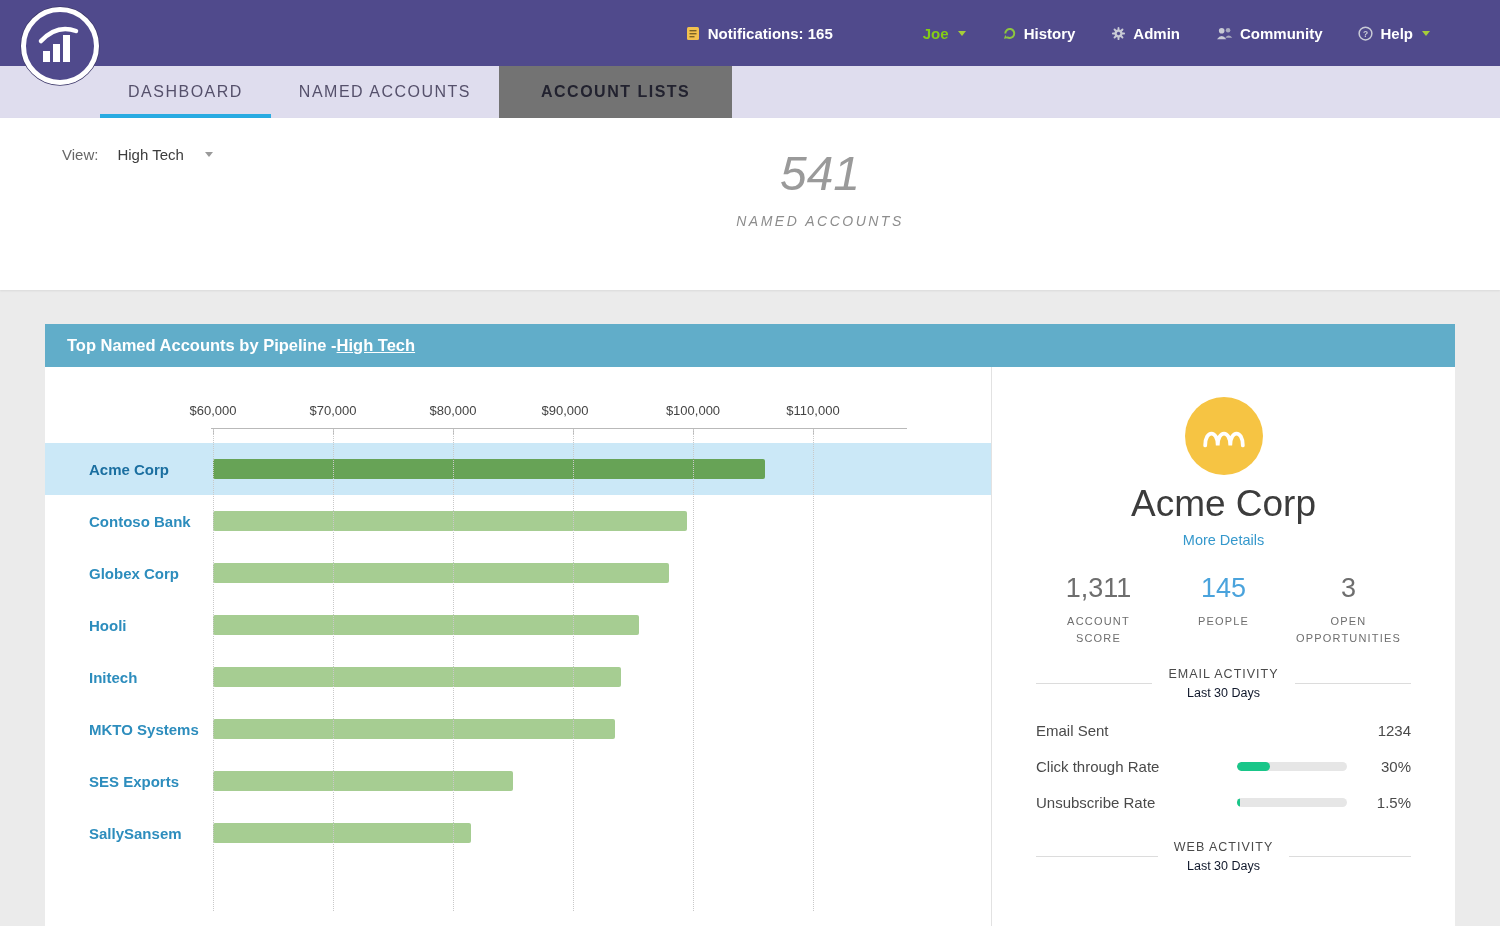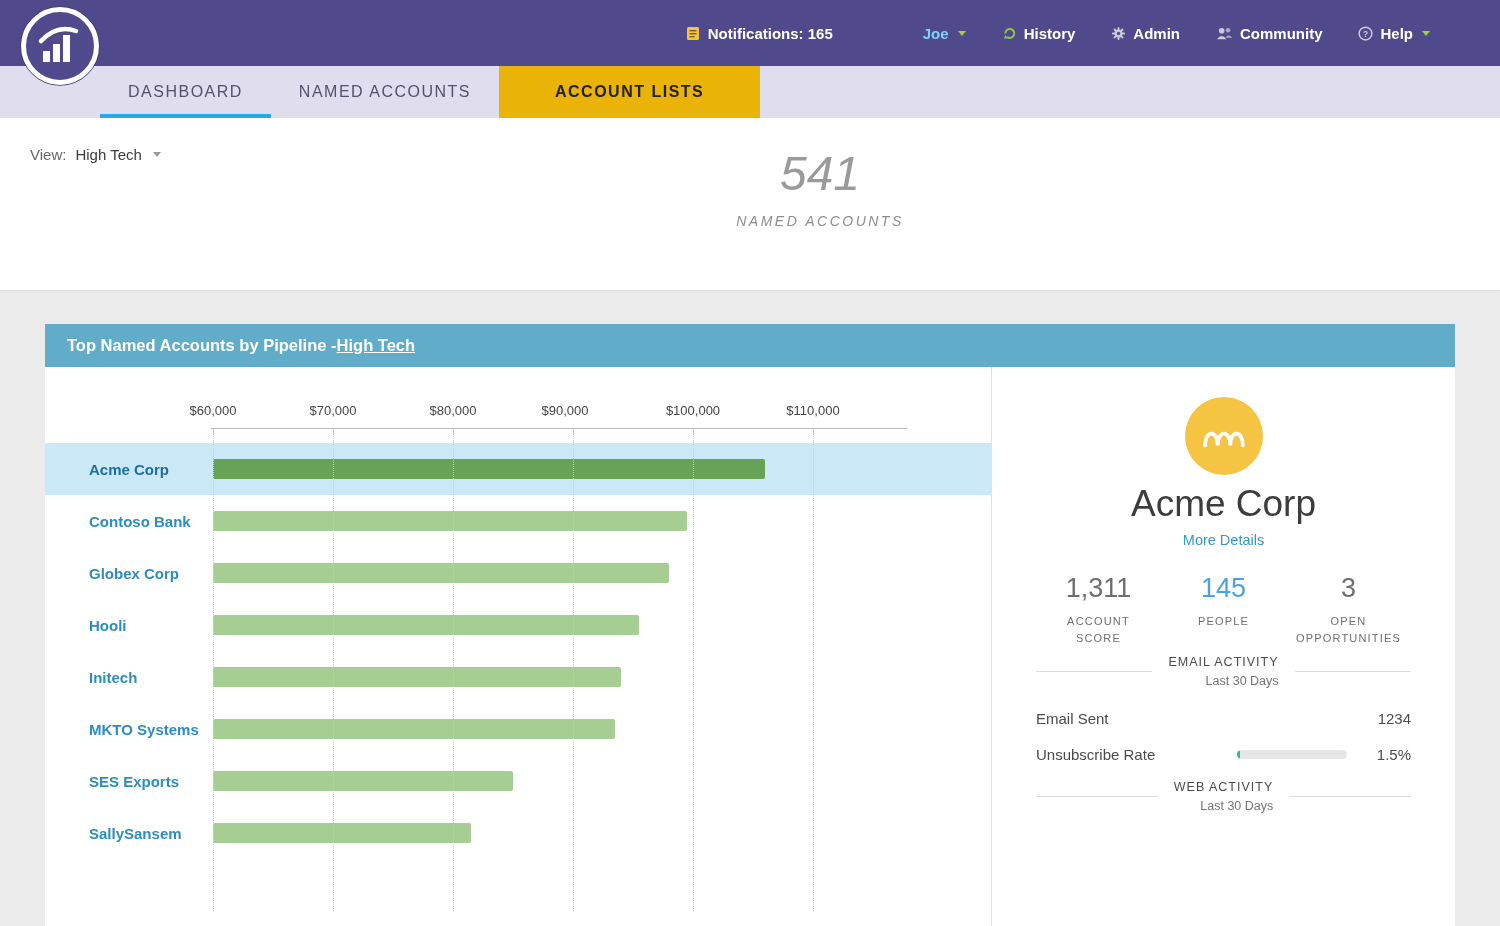--- a/index.html
+++ b/index.html
@@ -10,32 +10,32 @@
     font-family:"Liberation Sans", sans-serif;
     -webkit-font-smoothing:antialiased;
   }
 
   
   .topnav { height:66px; background:#504a8c; position:relative; display:flex; align-items:center; }
   .logo-wrap { position:absolute; left:20px; top:6px; width:80px; height:80px; z-index:10; cursor:pointer; }
   .nav-right { margin-left:auto; display:flex; align-items:center; gap:36px; padding-right:70px; color:#fff; font-size:15px; font-weight:bold; }
   .nav-item { display:flex; align-items:center; gap:7px; cursor:pointer; white-space:nowrap; }
   .nav-item.notifications { margin-right:54px; font-weight:bold; }
-  .user-label { color:#7dd3fc; }
+  .user-label { color:#84cc16; }
   .caret { width:0; height:0; border-left:4.5px solid transparent; border-right:4.5px solid transparent; border-top:5px solid #a6ce39; margin-left:2px; }
 
   
   .tabbar { height:52px; background:#dfddee; display:flex; align-items:stretch; padding-left:100px; }
   .tab { display:flex; align-items:center; padding:0 28px; font-size:16px; letter-spacing:1.5px; color:#55506b; cursor:pointer; }
   .tab.active { border-bottom:4px solid #29abe2; padding-top:4px; }
-  .tab.selected { background:#eab308; color:#22222f; font-weight:bold; padding:0 56px; }
+  .tab.selected { background:#737373; color:#22222f; font-weight:bold; padding:0 42px; }
 
   
   .view-section { background:#fff; height:172px; position:relative; box-shadow:0 1px 2px rgba(0,0,0,0.08); }
-  .view-selector { position:absolute; left:30px; top:28px; font-size:15px; color:#666; display:flex; align-items:center; gap:9px; cursor:pointer; }
+  .view-selector { position:absolute; left:62px; top:28px; font-size:15px; color:#666; display:flex; align-items:center; gap:19px; cursor:pointer; }
   .view-value { color:#3c3c3c; }
   .caret-gray { border-top-color:#9a9a9a; }
   .summary { display:flex; justify-content:center; gap:160px; padding-top:28px; transform:translateX(70px); }
   .stat { text-align:center;font-style:italic; }
   .stat-value { font-size:48px; color:#9a9a9a; font-weight:300; }
   .stat-label { font-size:14px; color:#8d8d8d; letter-spacing:2.5px; margin-top:12px; }
 
   
   .panel { margin:34px 45px 0; background:#fff; }
   .panel-header { height:43px; background:#61adc9; color:#fff; display:flex; align-items:center; padding-left:22px; font-size:16.5px; font-weight:bold; }
@@ -60,24 +60,24 @@
 
   
   .detail-col { flex:1; border-left:1px solid #e2e2e2; padding:30px 44px 0; text-align:center; }
   .avatar { width:78px; height:78px; border-radius:50%; background:#f6c443; margin:0 auto; display:flex; align-items:center; justify-content:center; }
   .account-name { font-size:37px; color:#3c3c3c; margin-top:8px; }
   .more-details { color:#3598cc; font-size:14.5px; margin-top:7px; display:inline-block; cursor:pointer; }
   .acct-stats { display:flex; margin-top:24px; }
   .acct-stat { flex:1; }
   .acct-stat-value { font-size:27px; color:#6e6e6e; }
   .acct-stat-label { font-size:11px; letter-spacing:1.2px; color:#6e6e6e; margin-top:9px; line-height:1.55; white-space:pre-line; }
-  .activity-header { display:flex; align-items:center; margin-top:8px; gap:16px; }
+  .activity-header { display:flex; align-items:center; margin-top:20px; gap:16px; }
   .activity-line { flex:1; height:1px; background:#dcdcdc; }
   .activity-title { font-size:12.5px; letter-spacing:1px; color:#4a4a4a; }
-  .activity-sub { font-size:12.5px; color:#737373; margin-top:5px;text-align:right; }
+  .activity-sub { font-size:12.5px; color:#0f172a; margin-top:5px; }
   .email-rows { margin-top:12px; }
   .email-row { display:flex; align-items:center; height:36px; }
   .email-label { flex:1; text-align:left; font-size:15px; color:#4a4a4a; }
   .email-bar { width:110px; height:9px; background:#e6e6e6; border-radius:5px; margin-right:16px; overflow:hidden; }
   .email-fill { height:100%; background:#19c689; border-radius:5px; }
   .email-value { width:48px; text-align:right; font-size:15px; color:#4a4a4a; }
 </style>
 </head>
 <body>
 
@@ -288,20 +288,27 @@
         </div>
         <div class="activity-line"></div>
       </div>
 
       <div class="email-rows">
           <div class="email-row">
             <div class="email-label">Email Sent</div>
             <div class="email-value">1234</div>
           </div>
           <div class="email-row">
+            <div class="email-label">Click through Rate</div>
+            <div class="email-bar">
+              <div class="email-fill" style="width: 33px;"></div>
+            </div>
+            <div class="email-value">30%</div>
+          </div>
+          <div class="email-row">
             <div class="email-label">Unsubscribe Rate</div>
             <div class="email-bar">
               <div class="email-fill" style="width: 3px;"></div>
             </div>
             <div class="email-value">1.5%</div>
           </div>
         </div>
 
       <div class="activity-header">
         <div class="activity-line"></div>

